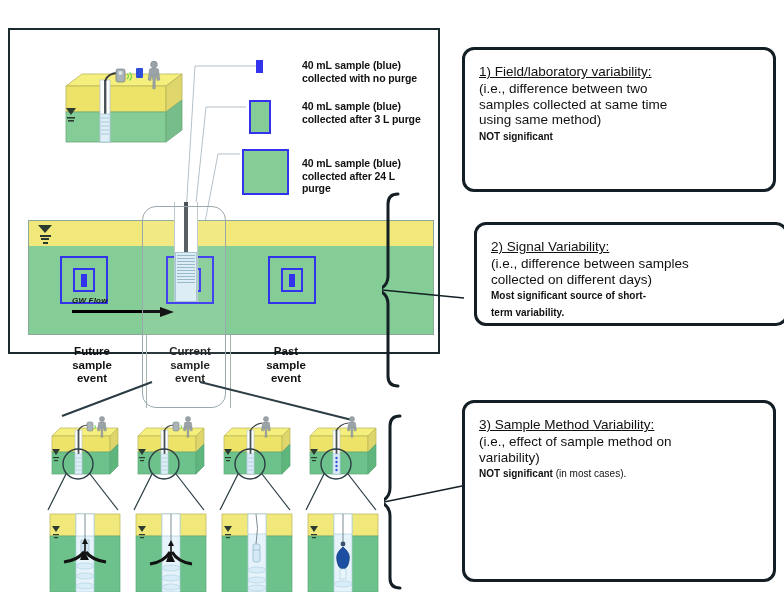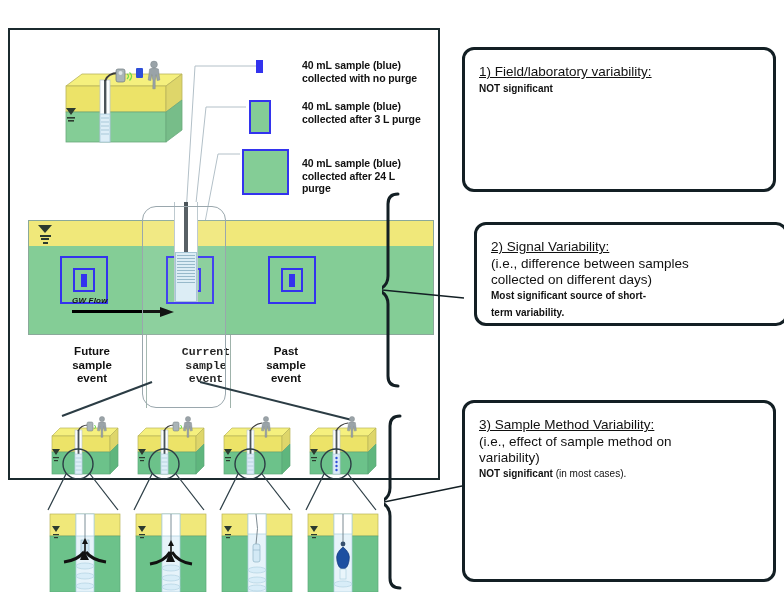--- a/index.html
+++ b/index.html
@@ -8,21 +8,21 @@
     width: 784px; height: 599px;
     background: #ffffff;
     font-family: "Liberation Sans", sans-serif;
     overflow: hidden;
   }
   #root { position: relative; width: 784px; height: 599px; }
 
   
   .main-panel {
     position: absolute; left: 8px; top: 28px;
-    width: 432px; height: 452px;
+    width: 432px; height: 326px;
     border: 2px solid #1b2a2e;
     background: #ffffff;
   }
 
   
   .block3d { position: absolute; left: 38px; top: 28px; width: 140px; height: 100px; }
 
   
   .legend { position: absolute; left: 232px; top: 26px; width: 200px; }
   .legend-row { position: absolute; display: flex; align-items: flex-start; }
@@ -249,34 +249,37 @@
         </div>
       </div>
     </div>
 
     <div class="col-div" style="left:136px; top:305px; height:73px;"></div>
     <div class="col-div" style="left:220px; top:305px; height:73px;"></div>
 
     <div class="evt-label" style="left:26px; top:315px; width:112px;">Future
 sample
 event</div>
-    <div class="evt-label" style="left:156px; top:315px; width:80px;font-family:Liberation Mono, monospace;">Current
+    <div class="evt-label" style="left:140px; top:315px; width:80px;">Current
 sample
 event</div>
     <div class="evt-label" style="left:224px; top:315px; width:104px;">Past
 sample
 event</div>
 
     <div class="center-hl"></div>
   </div>
 
 
   <div class="factor-box" id="box1">
     <div class="fb-inner">
       <div class="fb-head">1) Field/laboratory variability:</div>
+      <div class="fb-body">(i.e., difference between two
+samples collected at same time
+using same method)</div>
       <div class="fb-bold"><span>NOT significant</span><span class="thin"></span></div>
     </div>
   </div>
 
   <div class="factor-box" id="box2">
     <div class="fb-inner">
       <div class="fb-head">2) Signal Variability:</div>
       <div class="fb-body">(i.e., difference between samples
 collected on different days)</div>
       <div class="fb-bold"><span>Most significant source of short-

